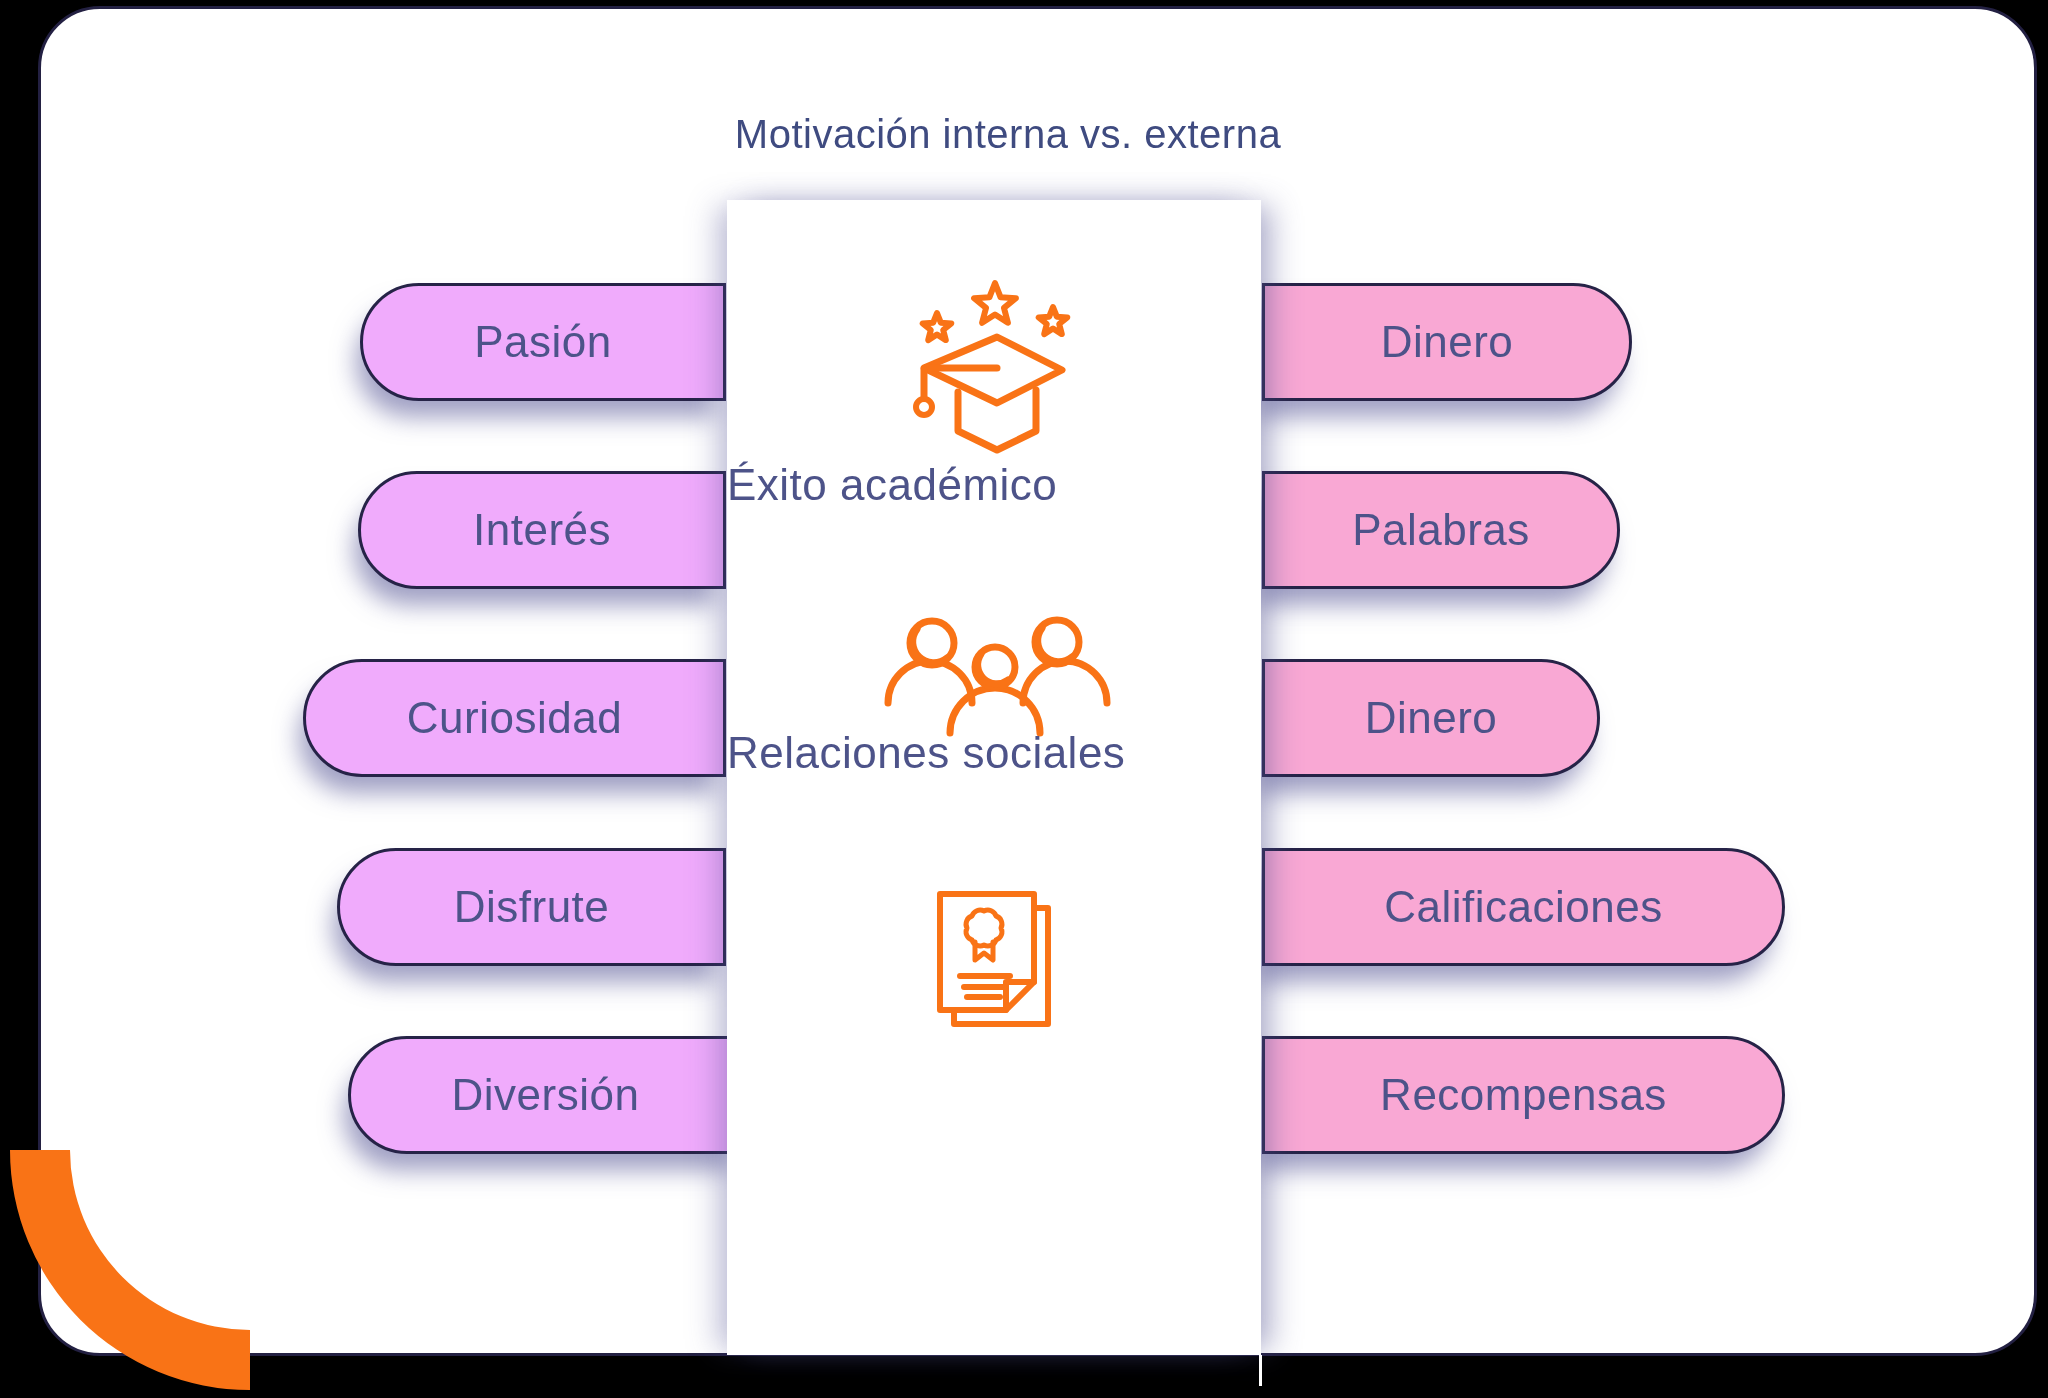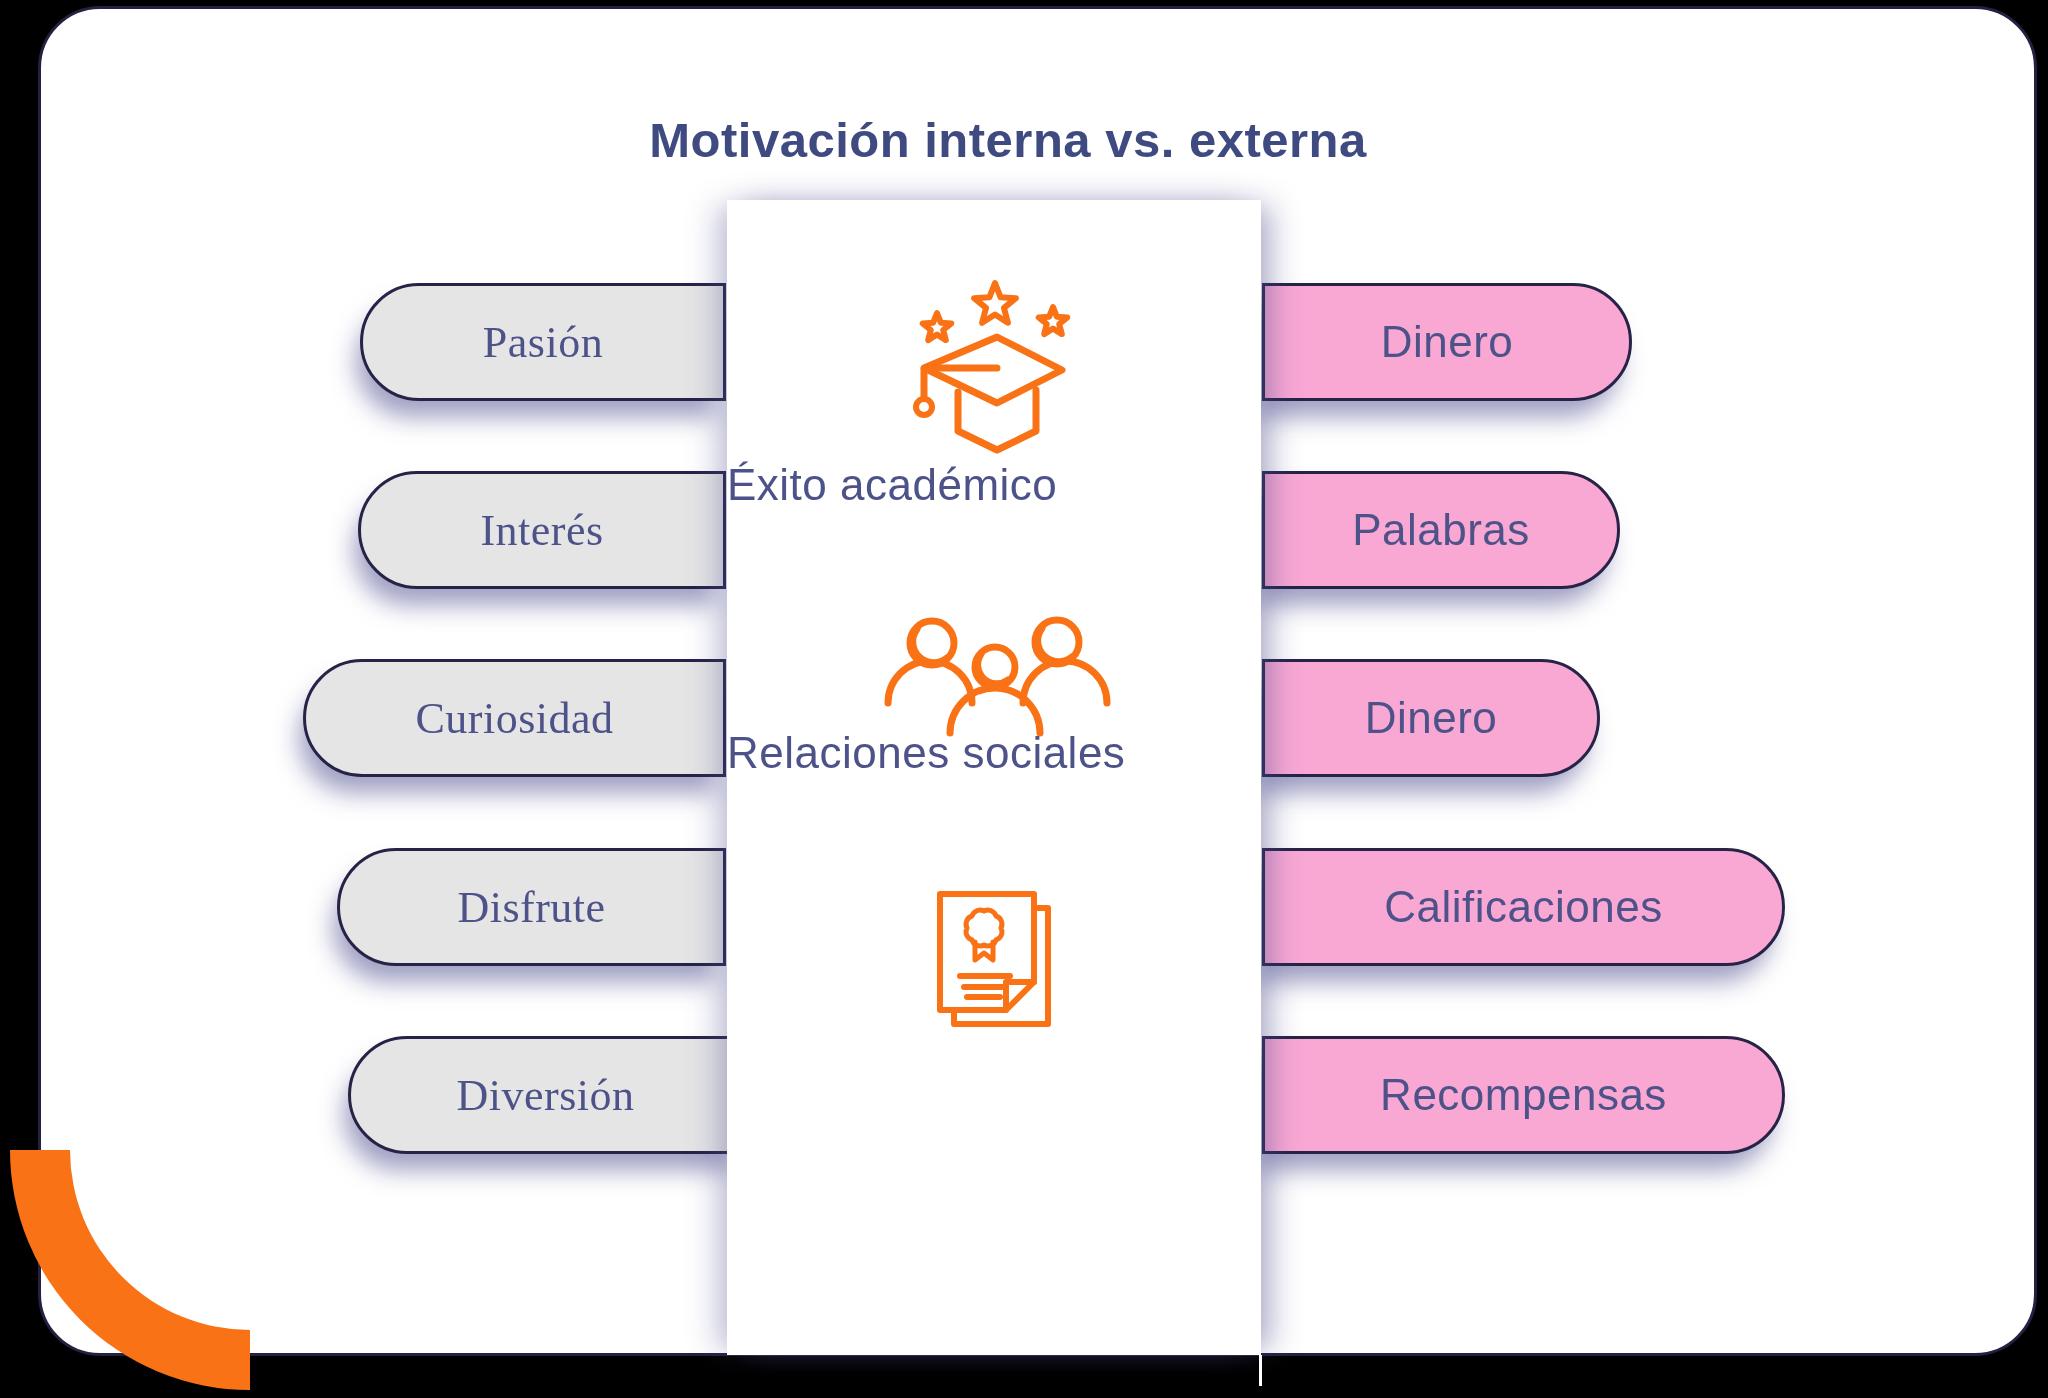--- a/index.html
+++ b/index.html
@@ -1,27 +1,27 @@
 <!DOCTYPE html>
 <html><head>
 <meta charset="utf-8">
 <style>
   html,body{margin:0;padding:0;background:#000;}
   .stage{position:relative;width:2048px;height:1398px;background:#000;overflow:hidden;
          font-family:"Liberation Sans",sans-serif;}
   .card{position:absolute;left:38px;top:6px;width:1999px;height:1350px;box-sizing:border-box;
         background:#fff;border:3px solid #232042;border-radius:62px;z-index:1;}
   .page-title{position:absolute;left:0;top:112px;width:2016px;text-align:center;z-index:2;
-        font-size:49px;font-weight:700;color:#3f4b80;letter-spacing:0.5px;}
+        font-size:40px;font-weight:400;color:#3f4b80;letter-spacing:0.5px;}
   .pill-layer{position:absolute;left:0;top:0;width:100%;height:100%;z-index:2;}
   .pill{position:absolute;height:118px;box-sizing:border-box;border:3px solid #262347;
         display:flex;align-items:center;justify-content:center;
         font-size:44px;color:#4d5389;letter-spacing:0.5px;
         box-shadow:-8px 20px 24px -4px rgba(80,80,145,0.55);}
-  .pill.internal{background:#e5e5e5;border-radius:59px 0 0 59px;font-family:Liberation Serif, serif;}
+  .pill.internal{background:#f0abfc;border-radius:59px 0 0 59px;}
   .pill.external{background:#f9a8d4;border-radius:0 59px 59px 0;left:1262px;}
   #left-pills .pill:nth-child(1){top:283px;left:360px;width:366px;}
   #left-pills .pill:nth-child(2){top:471px;left:358px;width:368px;}
   #left-pills .pill:nth-child(3){top:659px;left:303px;width:423px;}
   #left-pills .pill:nth-child(4){top:848px;left:337px;width:389px;}
   #left-pills .pill:nth-child(5){top:1036px;left:348px;width:395px;}
   #right-pills .pill:nth-child(1){top:283px;width:370px;}
   #right-pills .pill:nth-child(2){top:471px;width:358px;}
   #right-pills .pill:nth-child(3){top:659px;width:338px;}
   #right-pills .pill:nth-child(4){top:848px;width:523px;text-align:center;}

